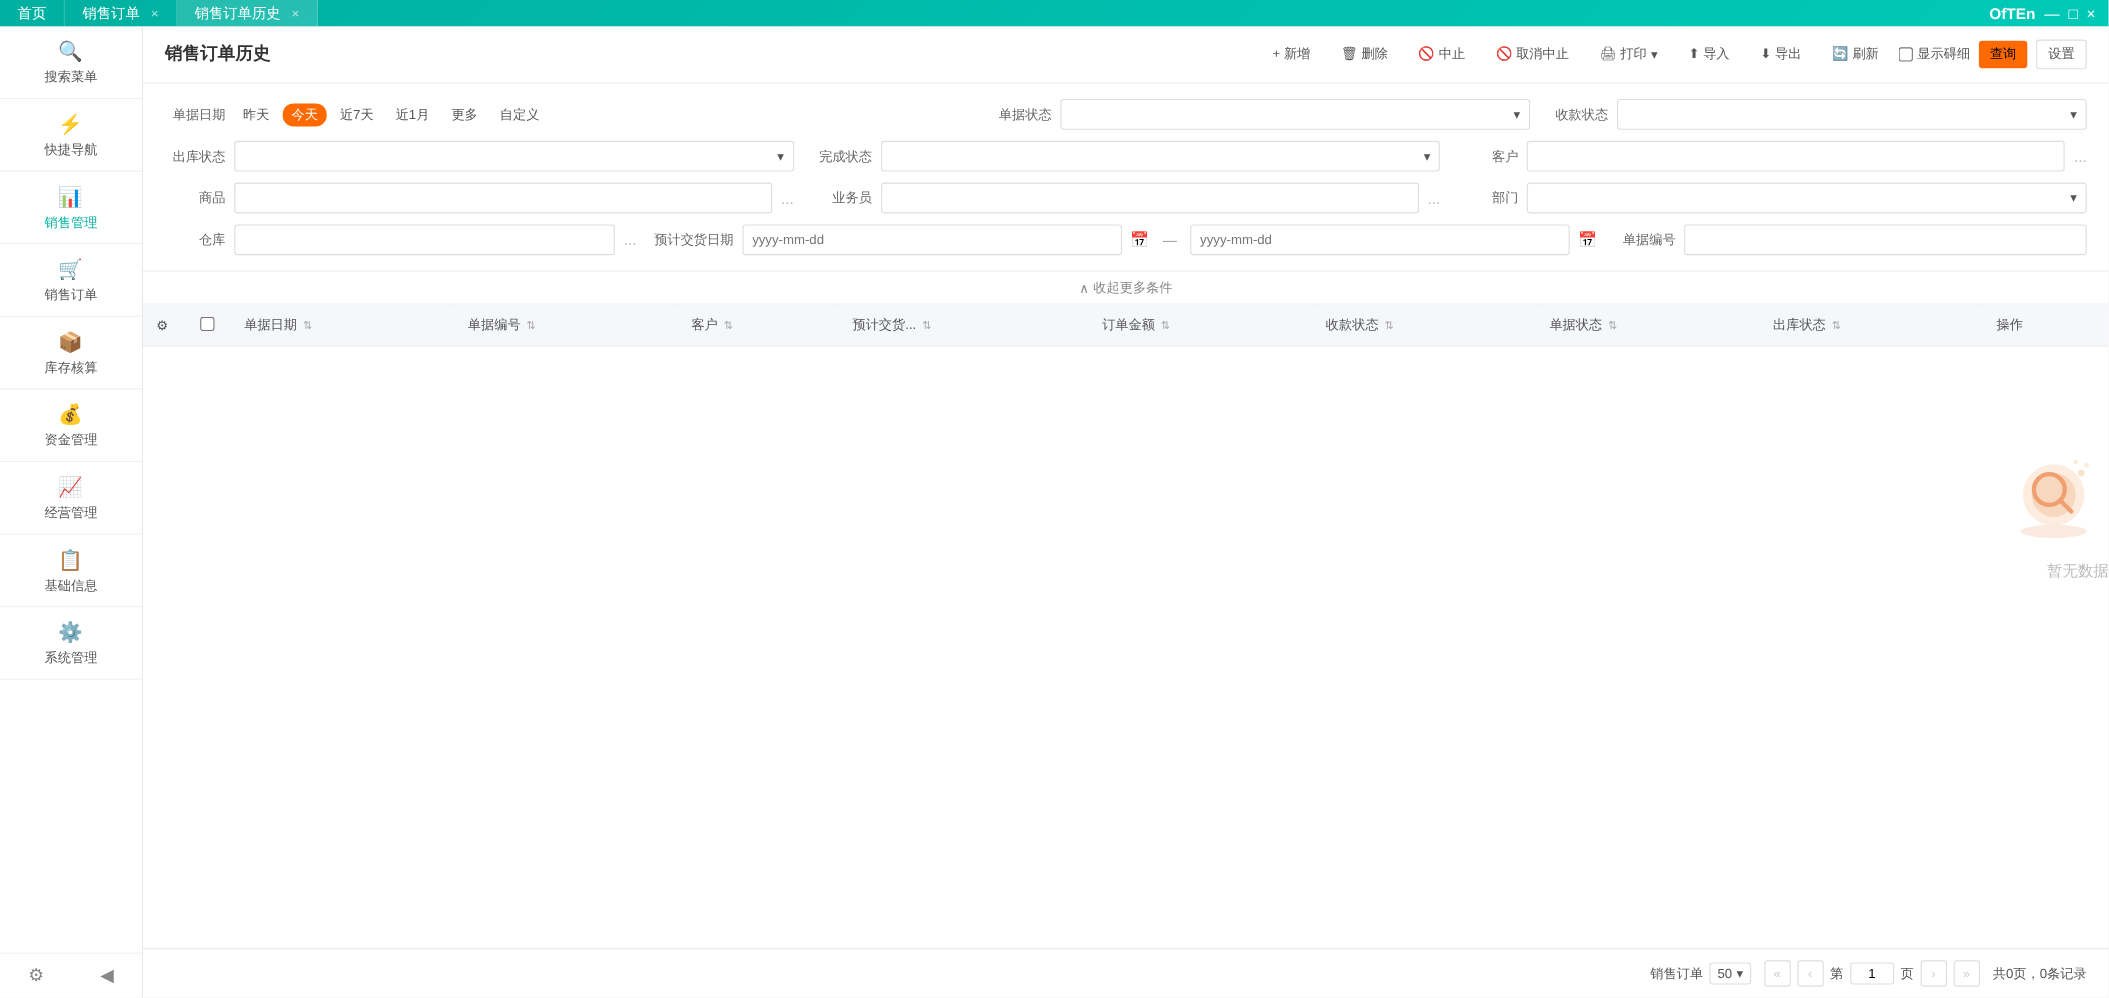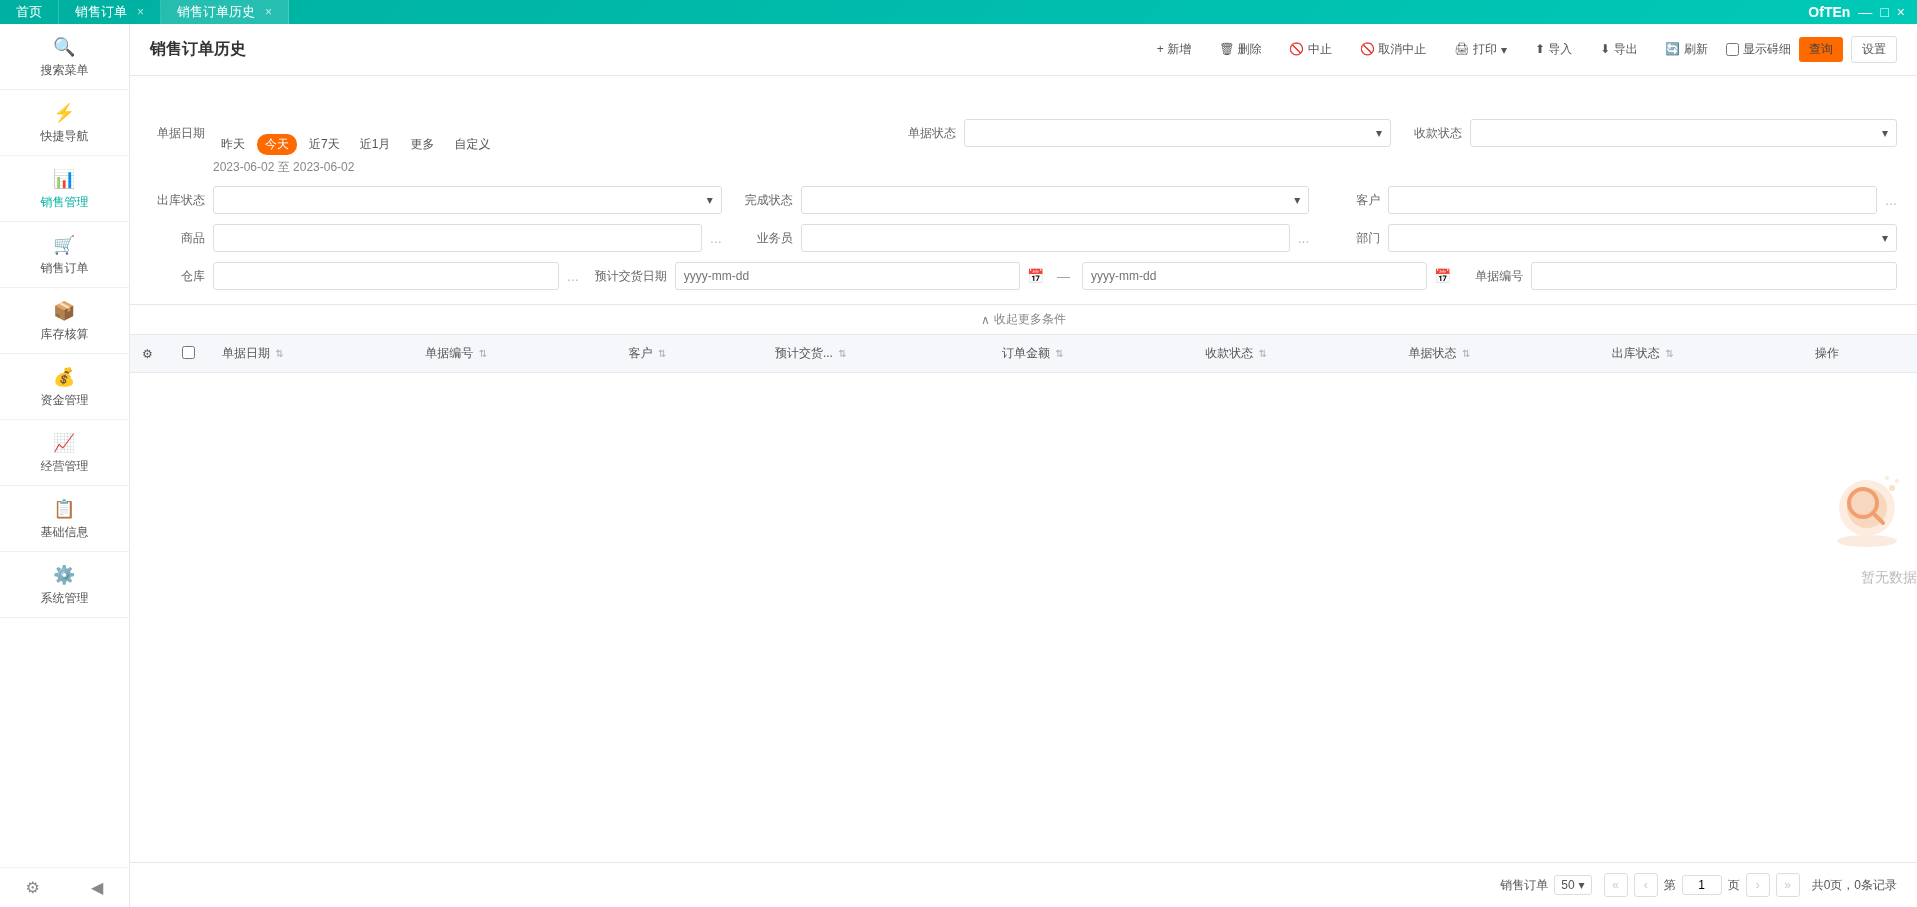--- a/index.html
+++ b/index.html
@@ -133,21 +133,21 @@
       border: none;
       background: transparent;
       color: #555;
       font-size: 12px;
       cursor: pointer;
       border-radius: 3px;
       white-space: nowrap;
     }
     .toolbar-btn.primary {
       background: #ff6a00;
-      color: #404040;
+      color: #000000;
     }
     .toolbar-btn.secondary {
       background: #fff;
       border: 1px solid #ddd;
       color: #555;
     }
     .checkbox-display-col {
       display: flex;
       align-items: center;
       gap: 4px;
@@ -222,21 +222,20 @@
       font-size: 14px;
       cursor: pointer;
     }
 
     
     .date-filter-area {
       display: flex;
       flex-direction: column;
       gap: 4px;
       flex: 1;
-      margin-top: 44px;
     }
     .date-tabs {
       display: flex;
       gap: 4px;
       align-items: center;
     }
     .date-tab {
       padding: 2px 8px;
       font-size: 12px;
       color: #555;
@@ -493,21 +492,20 @@
           <span class="filter-label">单据日期</span>
           <div class="date-filter-area">
             <div class="date-tabs">
               <span class="date-tab">昨天</span>
               <span class="date-tab active">今天</span>
               <span class="date-tab">近7天</span>
               <span class="date-tab">近1月</span>
               <span class="date-tab">更多</span>
               <span class="date-tab">自定义</span>
             </div>
-            <div class="date-range">2023-06-02 至 2023-06-02</div>
           </div>
         </div>
         <div class="filter-group">
           <span class="filter-label">单据状态</span>
           <div class="filter-select">
             <span class="placeholder"></span>
             <span class="chevron-down"></span>
           </div>
         </div>
         <div class="filter-group">

